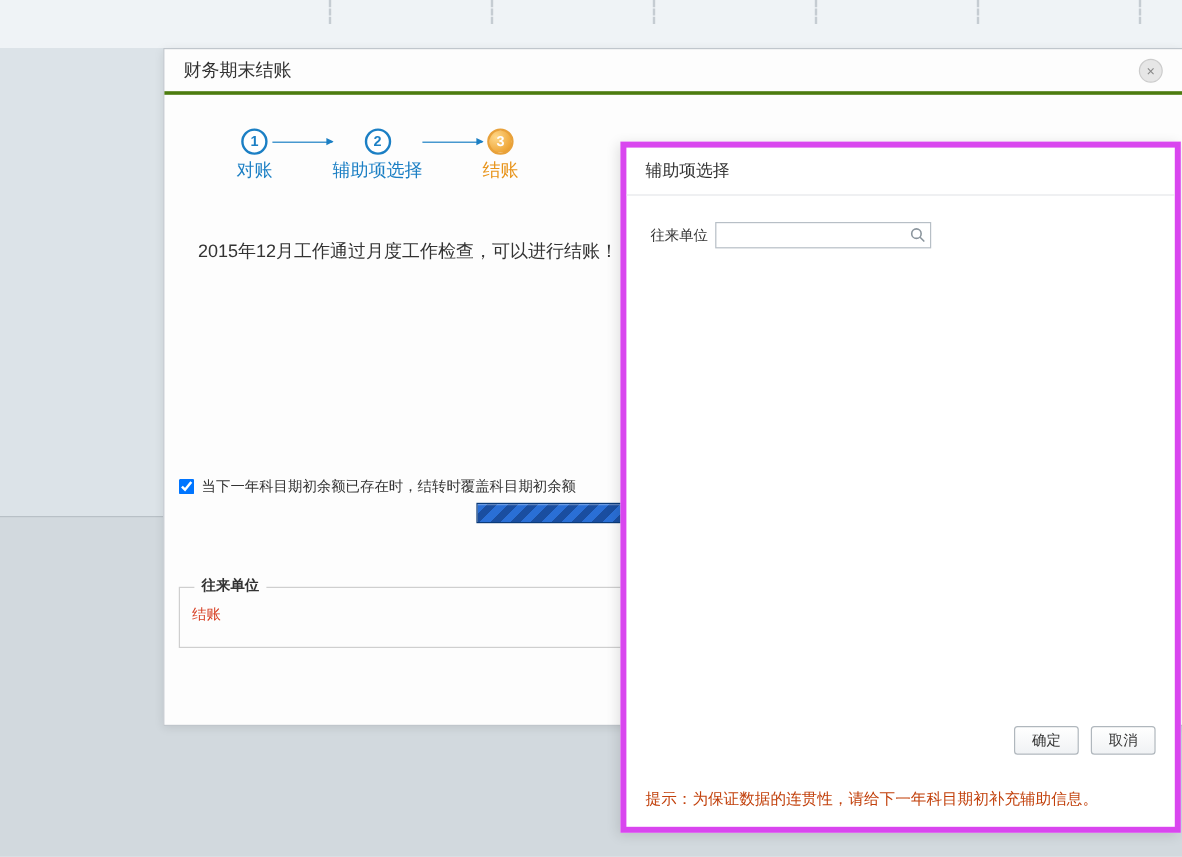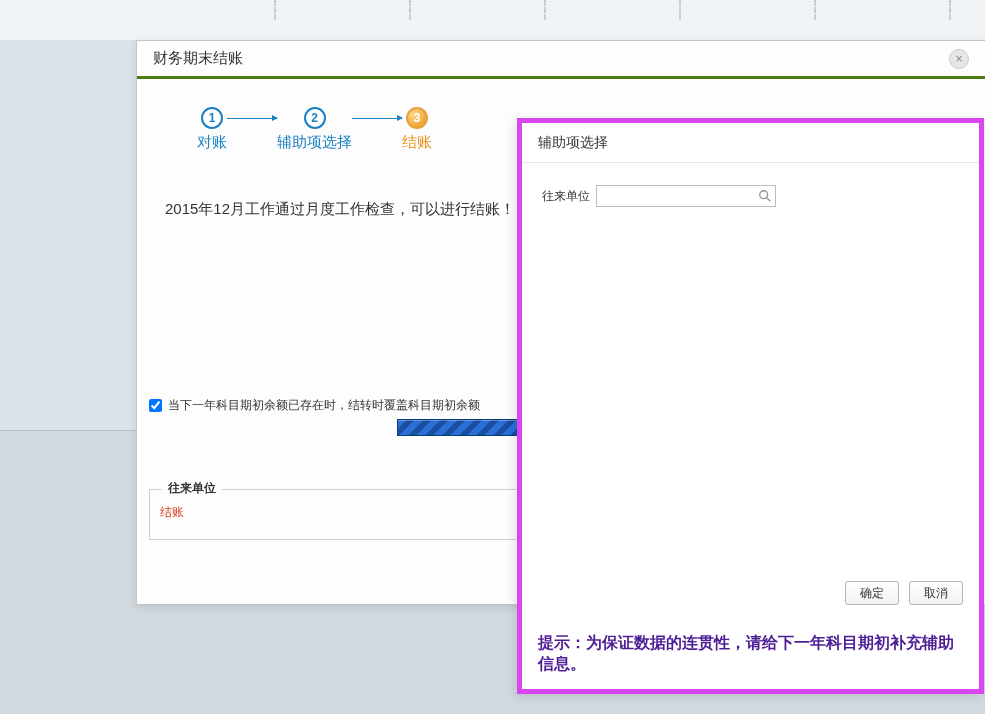--- a/index.html
+++ b/index.html
@@ -248,23 +248,22 @@
       height: 24px;
       border: 1px solid #b0b7bd;
       background: linear-gradient(#fff, #f0f2f4);
       border-radius: 3px;
       font-size: 12px;
       color: #333;
       cursor: pointer;
       padding: 0 10px;
     }
     .tip {
-      font-size: 16px;
-      color: #4c1d95;
-      font-weight: bold;
+      font-size: 13px;
+      color: #c2410c;
     }
   </style>
 </head>
 <body>
 
 <div class="bg-dashes">
   <span style="left:274px"></span>
   <span style="left:409px"></span>
   <span style="left:544px"></span>
   <span style="left:679px"></span>

